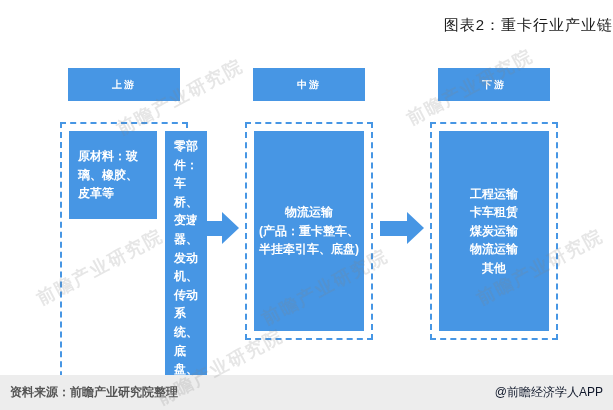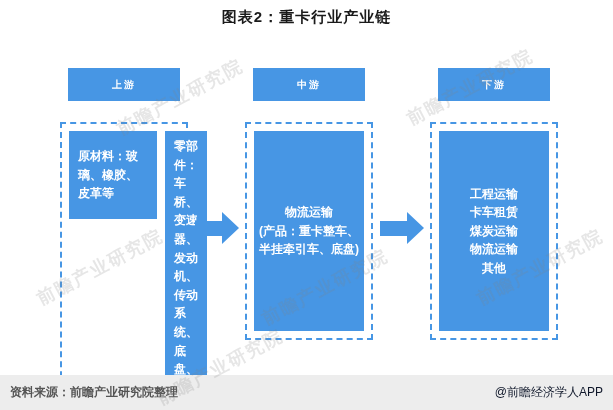--- a/index.html
+++ b/index.html
@@ -5,22 +5,22 @@
   :root{
     --accent:#4796E4;
     --footer-bg:#EDEDED;
   }
   html,body{margin:0;padding:0;background:#fff;}
   body{font-family:"Liberation Sans","DejaVu Sans",sans-serif;}
   .page{
     position:relative;width:613px;height:410px;background:#fff;overflow:hidden;
   }
   .title{
-    position:absolute;top:8px;left:0;width:100%;text-align:center;
-    font-size:15px;font-weight:bold;color:#1a1a1a;letter-spacing:1px;
+    position:absolute;top:16px;left:0;width:100%;text-align:right;
+    font-size:15px;font-weight:normal;color:#1a1a1a;letter-spacing:1px;
   }
   .diagram{
     position:absolute;top:68px;left:0;right:0;bottom:70px;
     display:flex;align-items:stretch;padding:0 55px 0 60px;box-sizing:border-box;
   }
   .col{display:flex;flex-direction:column;width:128px;flex:0 0 128px;}
   .col-header{
     height:33px;margin:0 8px;background:var(--accent);color:#fff;
     display:flex;align-items:center;justify-content:center;
     font-weight:bold;font-size:10px;letter-spacing:2px;flex:0 0 33px;

